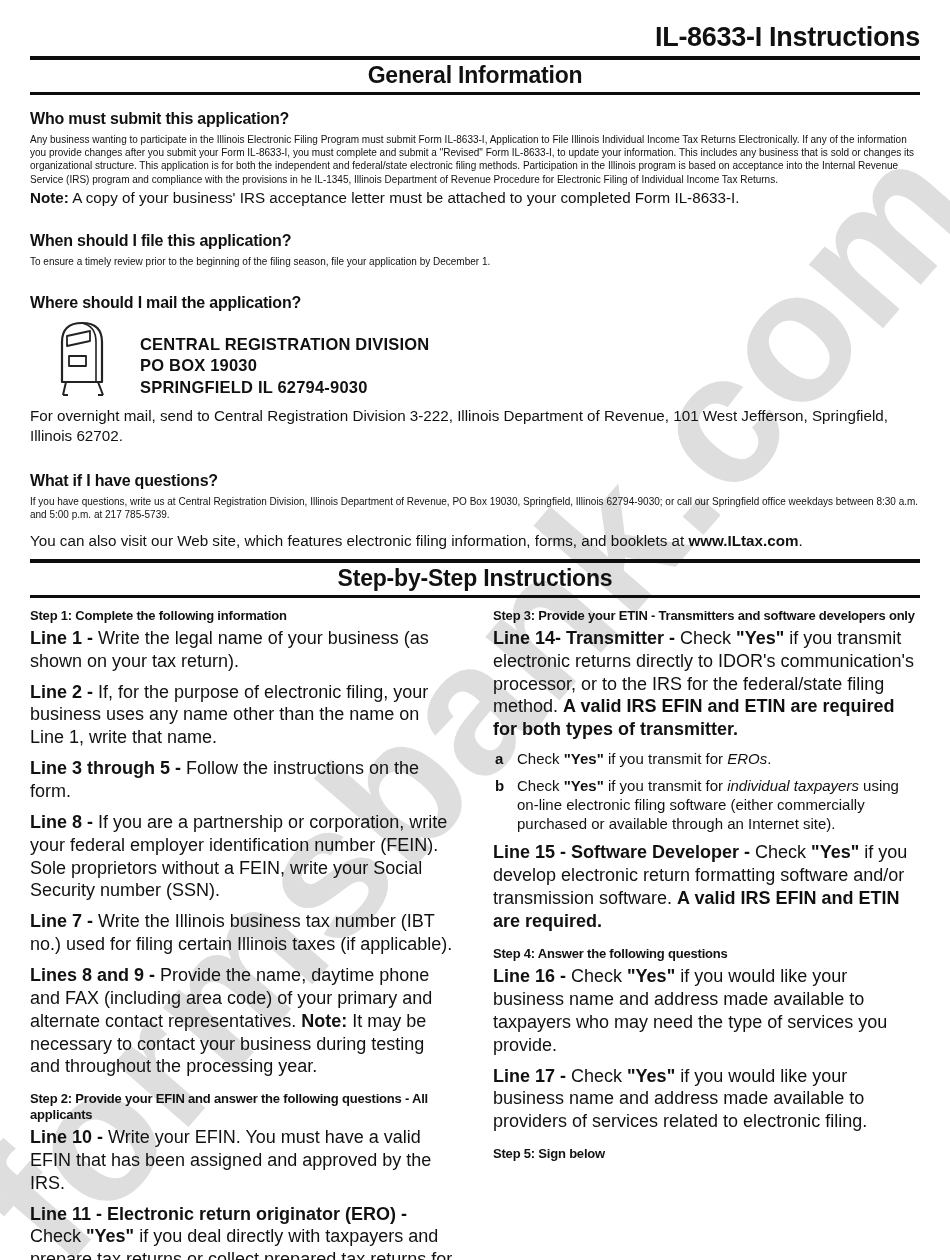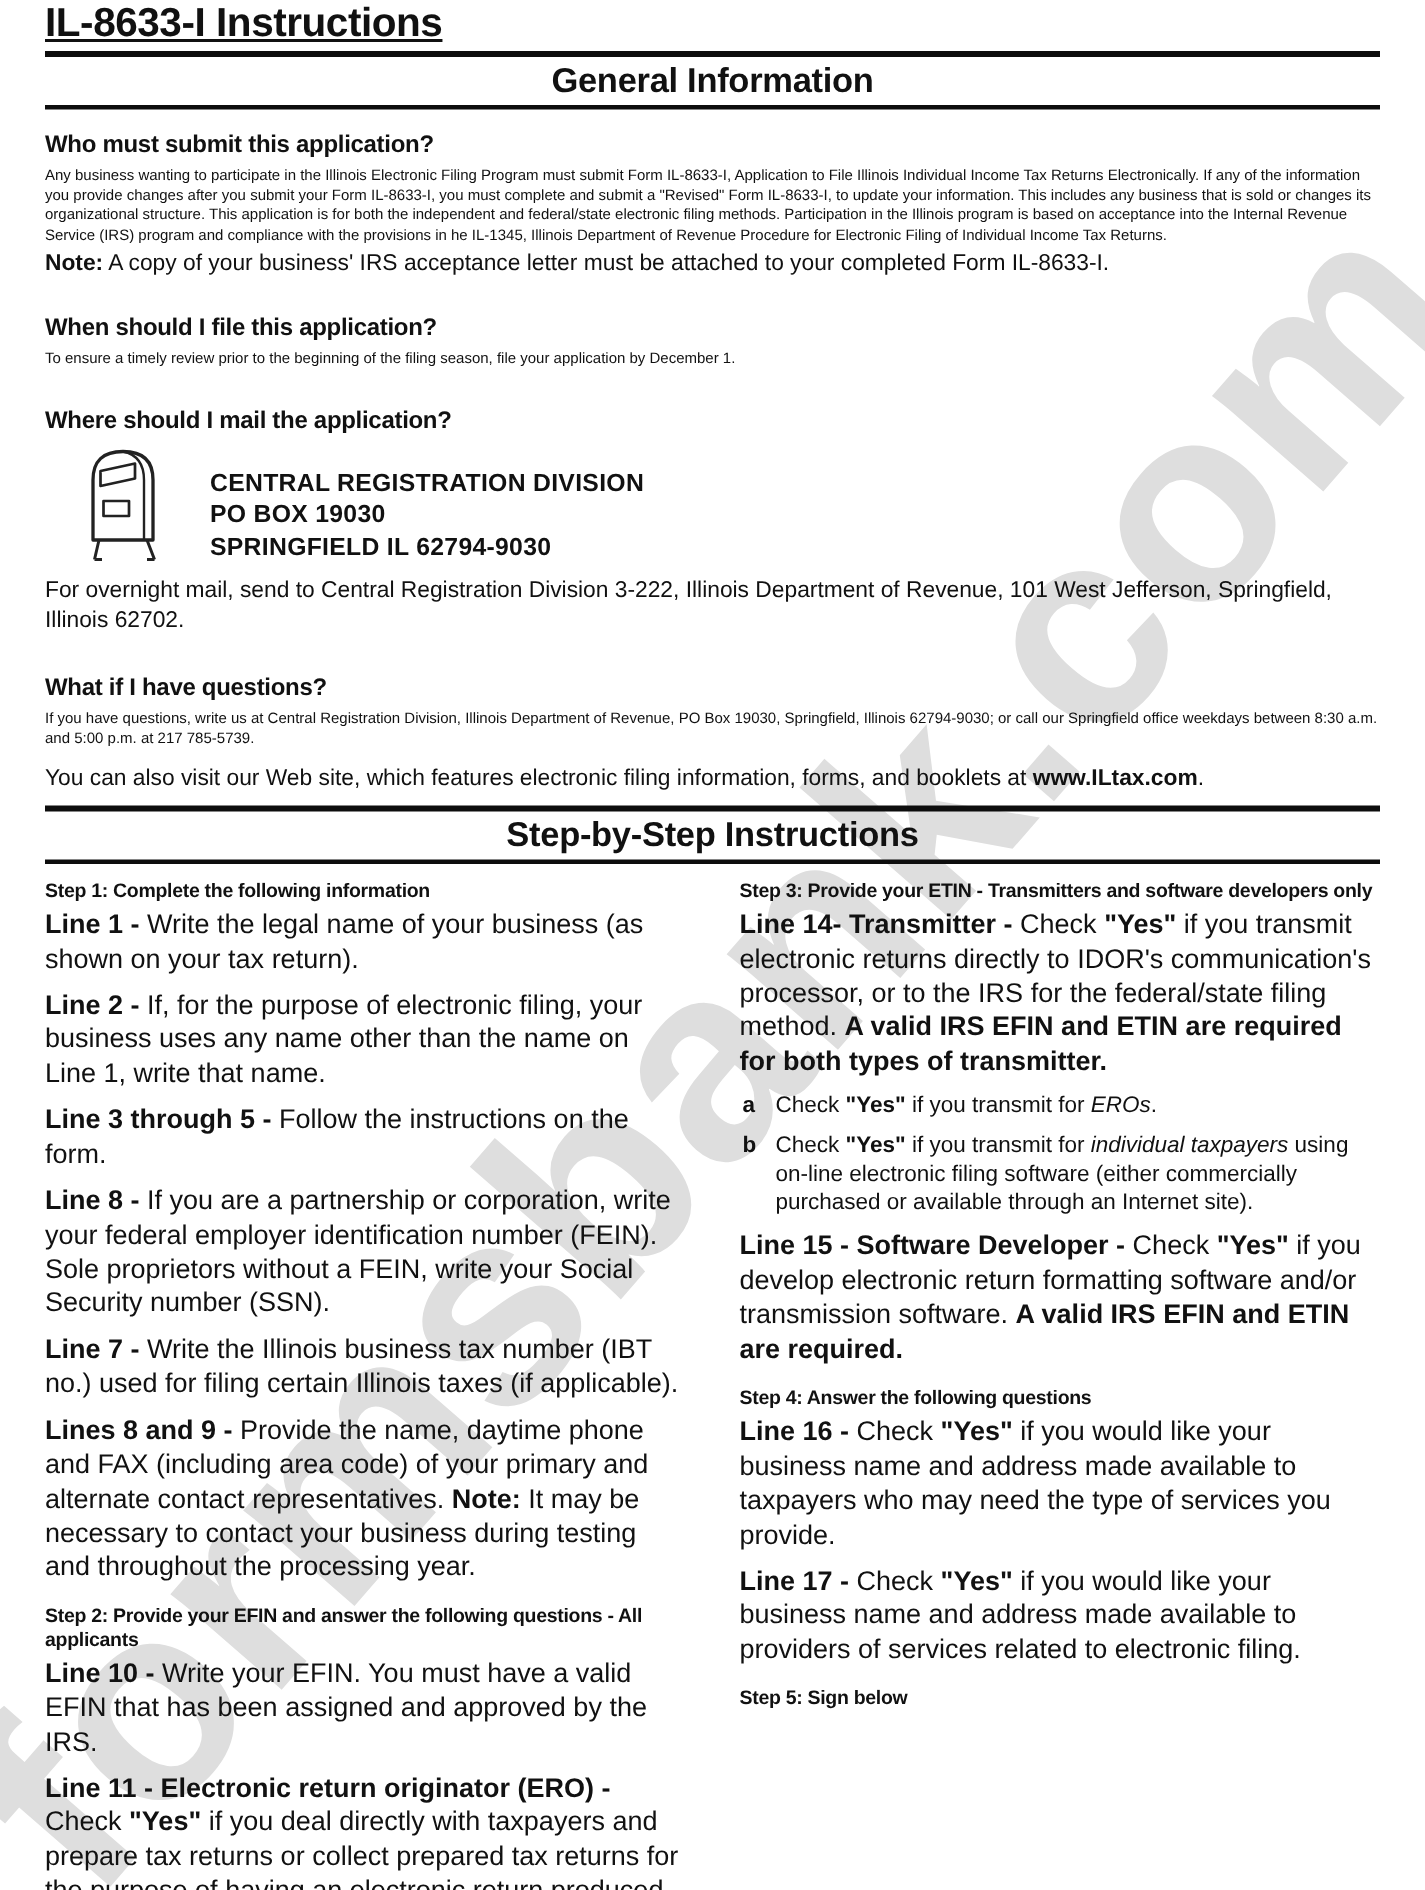--- a/index.html
+++ b/index.html
@@ -19,22 +19,22 @@
     transform:translate(-50%,-50%) rotate(-49deg);
     font-size:185px; font-weight:700;
     color:#dedede;
     white-space:nowrap;
     letter-spacing:2px;
     z-index:0;
     user-select:none;
   }
   .content { position:relative; z-index:1; padding:0 30px; }
   .doc-title {
-    text-align:left; font-size:27px; font-weight:700;
-    letter-spacing:-0.3px; text-decoration:underline;
+    text-align:right; font-size:27px; font-weight:700;
+    letter-spacing:-0.3px; padding-top:22px;
   }
   .rule { background:#0d0d0d; height:4px; margin-top:3px; }
   .rule.thin { height:3px; }
   .section-title {
     text-align:center; font-size:23px; font-weight:700;
     letter-spacing:-0.2px; margin-top:2px;
   }
   .q-heading {
     font-size:16px; font-weight:700; letter-spacing:-0.2px;
     margin-top:15px; margin-bottom:5px;

